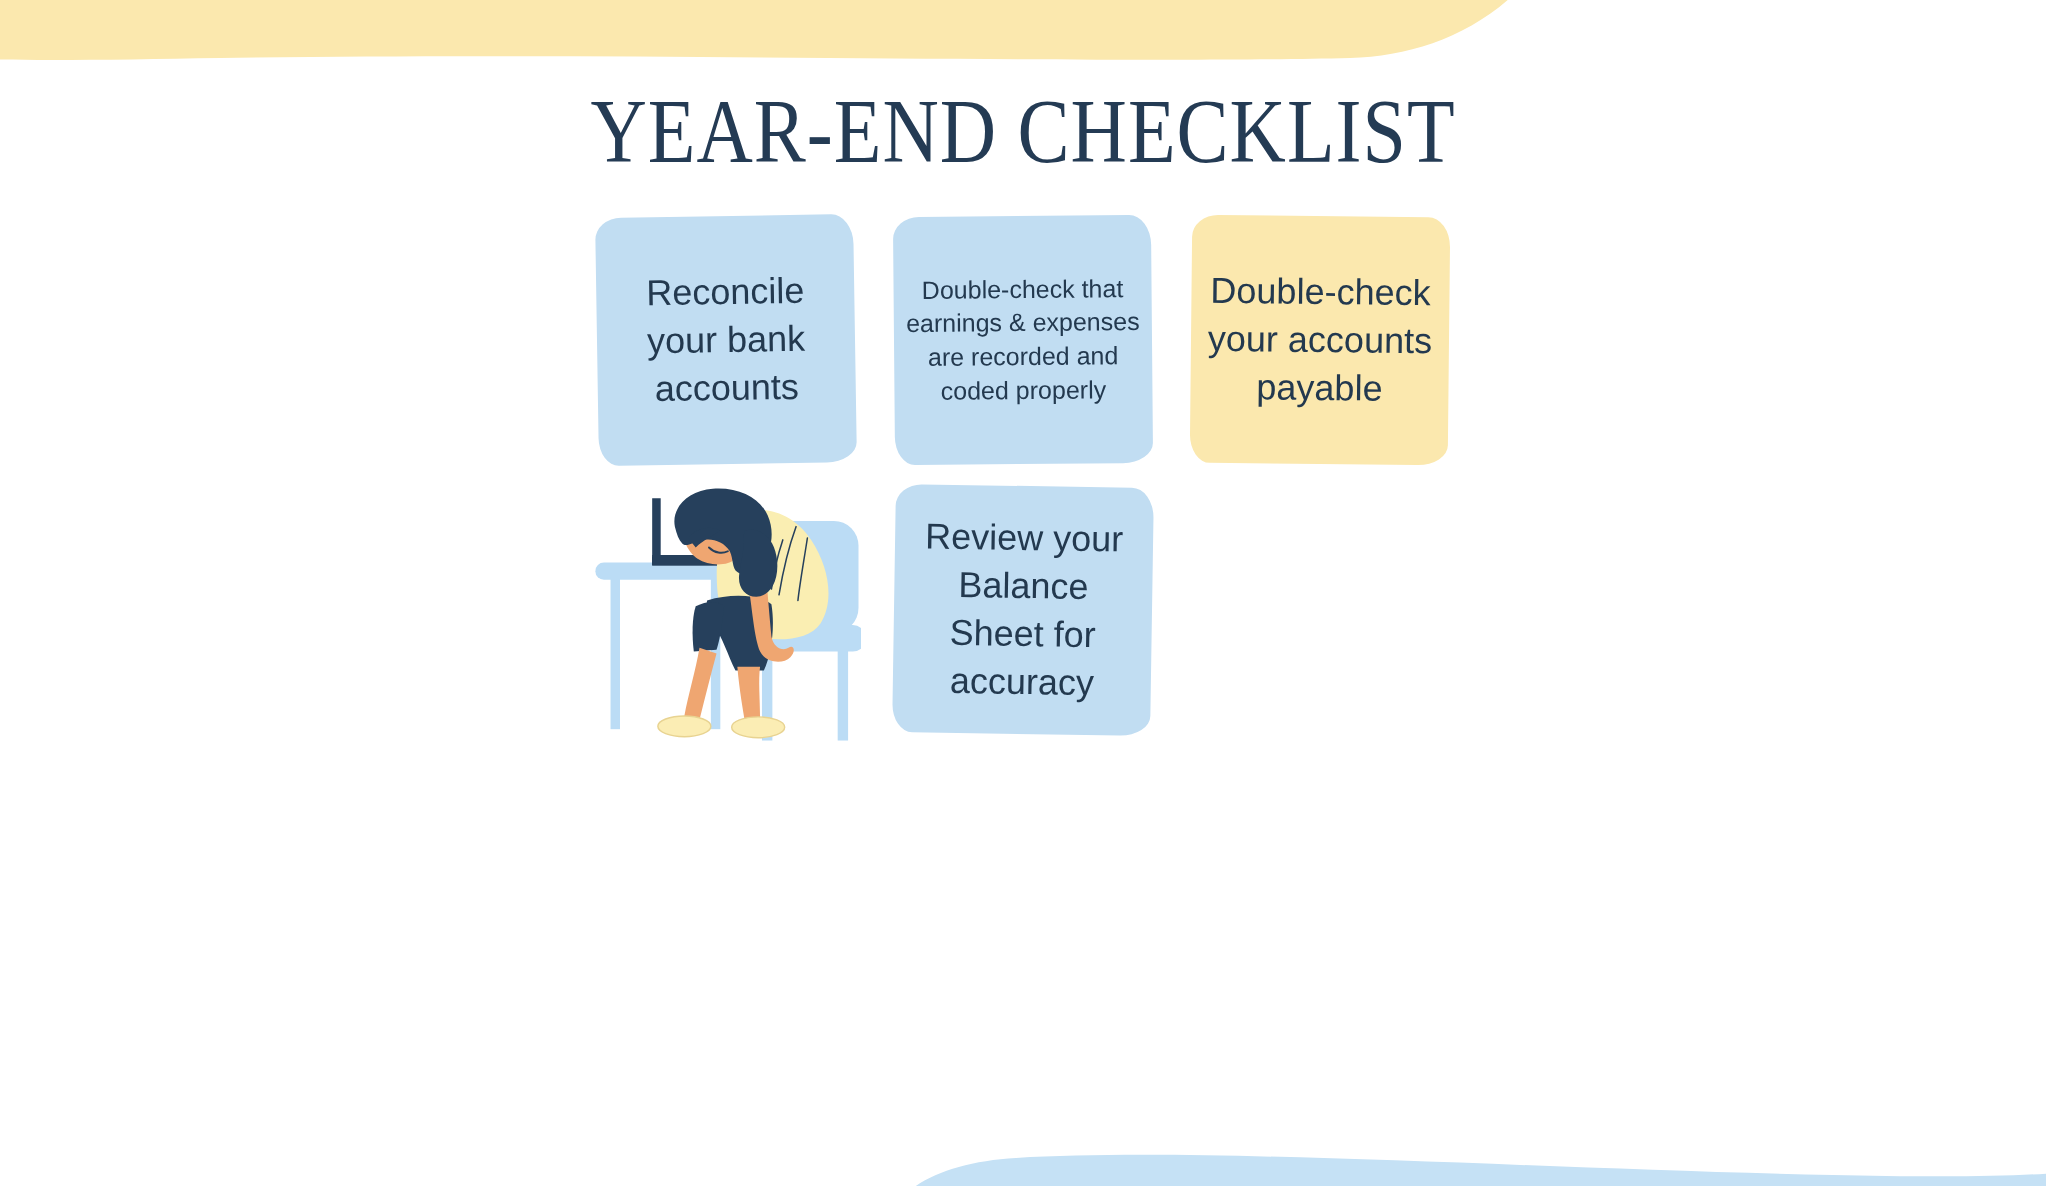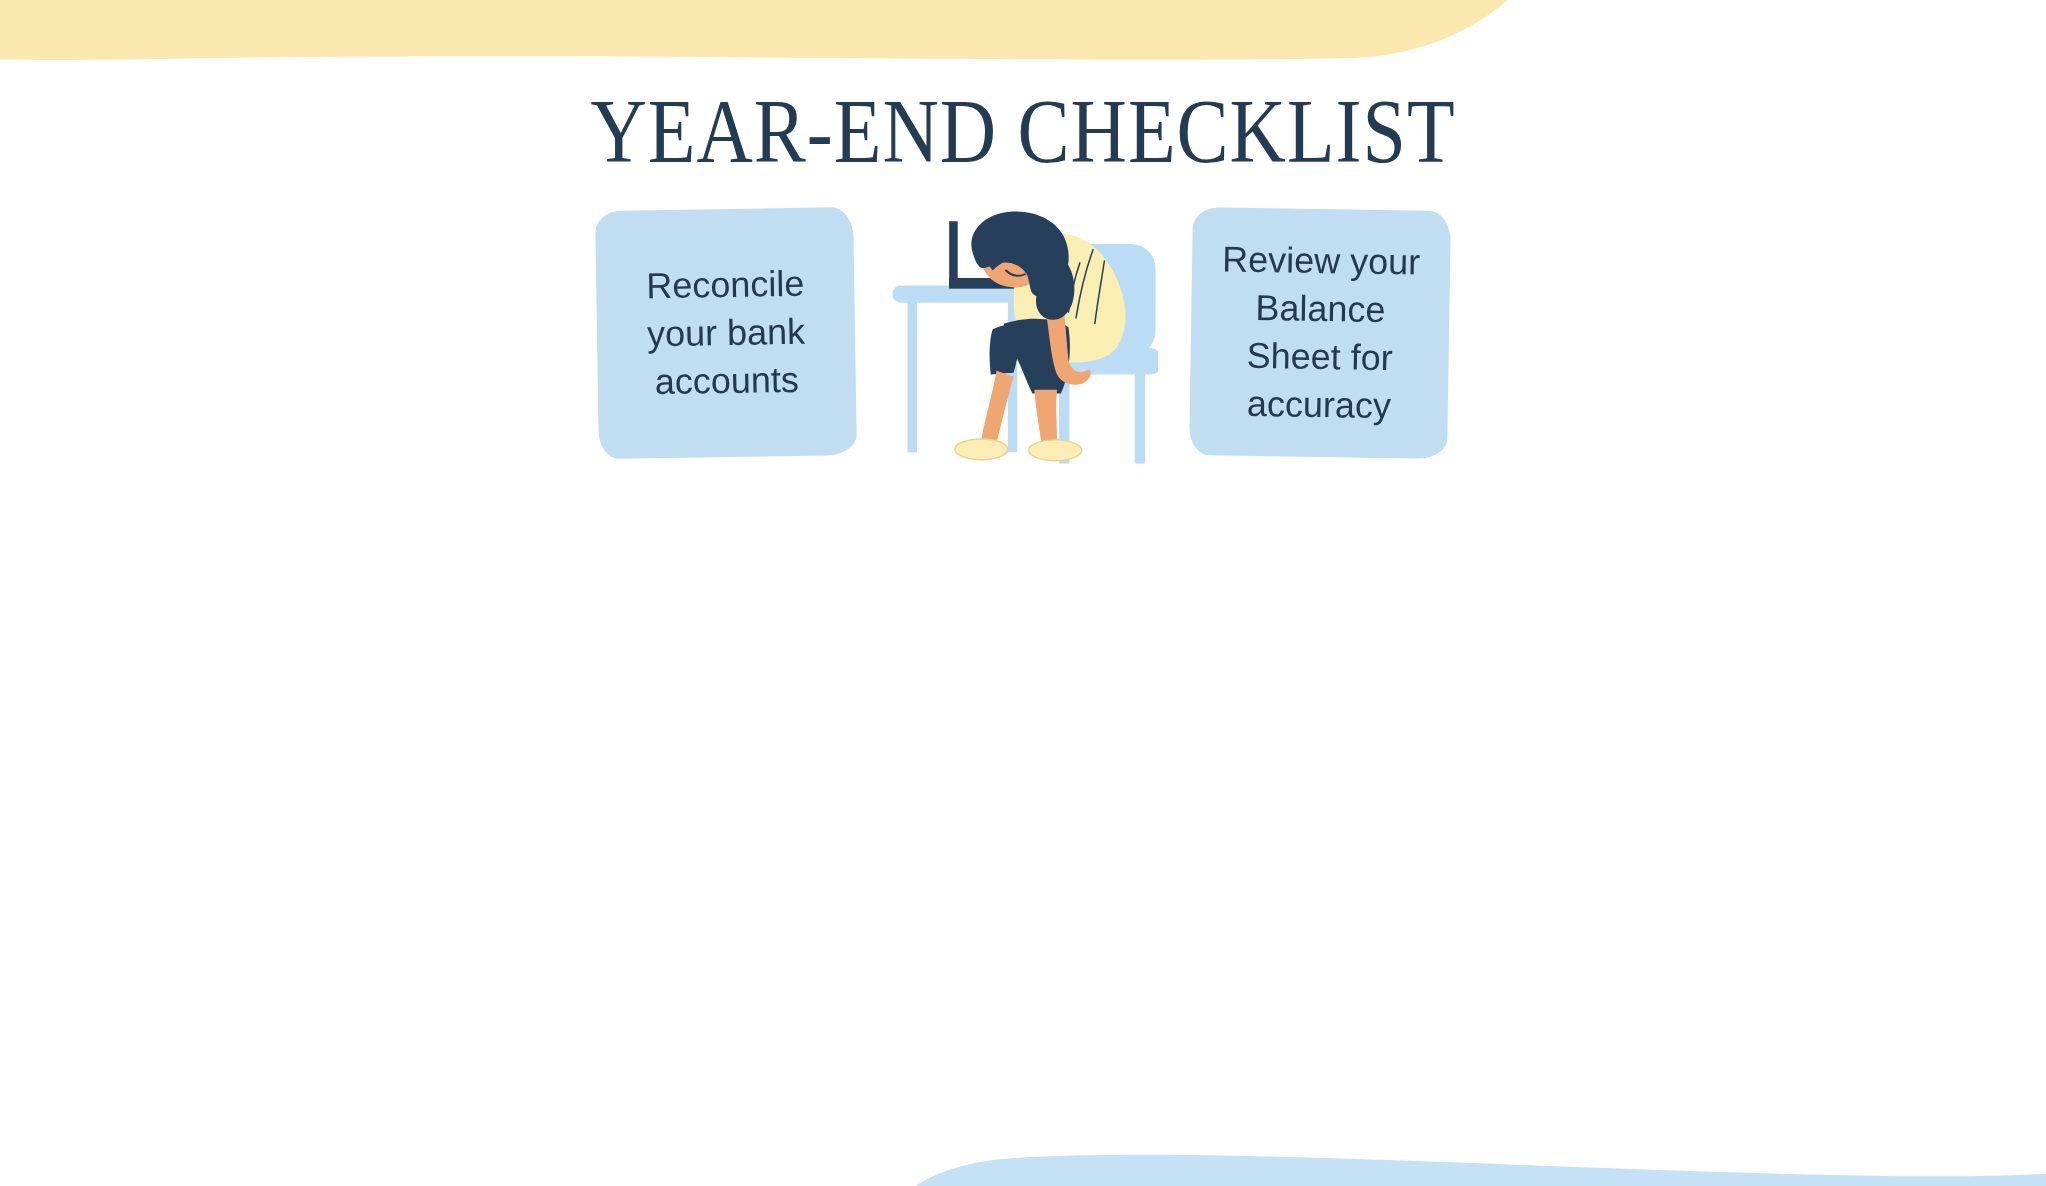--- a/index.html
+++ b/index.html
@@ -49,21 +49,21 @@
     color: #243B54;
     font-weight: 400;
     white-space: nowrap;
     transform: scaleY(1.18);
     transform-origin: top center;
   }
 
   
   #checklist-grid {
     position: absolute;
-    top: 203px;
+    top: 210px;
     left: 583px;
     width: 880px;
     height: 800px;
     display: grid;
     grid-template-columns: repeat(3, 1fr);
     grid-template-rows: repeat(3, 1fr);
     column-gap: 10px;
     row-gap: 10px;
   }
   .cell {
@@ -132,23 +132,29 @@
 
   <div id="page-title">YEAR-END CHECKLIST</div>
 
   <div id="checklist-grid">
 
     <div class="cell">
       <div class="card blue r0">Reconcile your bank accounts</div>
     </div>
 
 
-
-
-
+    <div class="cell">
+      <div class="card blue small-text r2">Double-check that earnings &amp; expenses are recorded and coded properly</div>
+    </div>
+
+
+
+    <div class="cell">
+      <div class="card yellow r5">Double-check your accounts payable</div>
+    </div>
 
     <div class="cell" id="illustration-cell">
       <svg id="illustration" viewBox="0 0 280 280">
 
         <g>
           <rect x="168" y="38" width="112" height="118" rx="26" fill="#BBDCF5"></rect>
           <rect x="160" y="148" width="128" height="28" rx="14" fill="#BBDCF5"></rect>
           <rect x="178" y="170" width="11" height="100" fill="#BBDCF5"></rect>
           <rect x="258" y="170" width="11" height="100" fill="#BBDCF5"></rect>
         </g>

